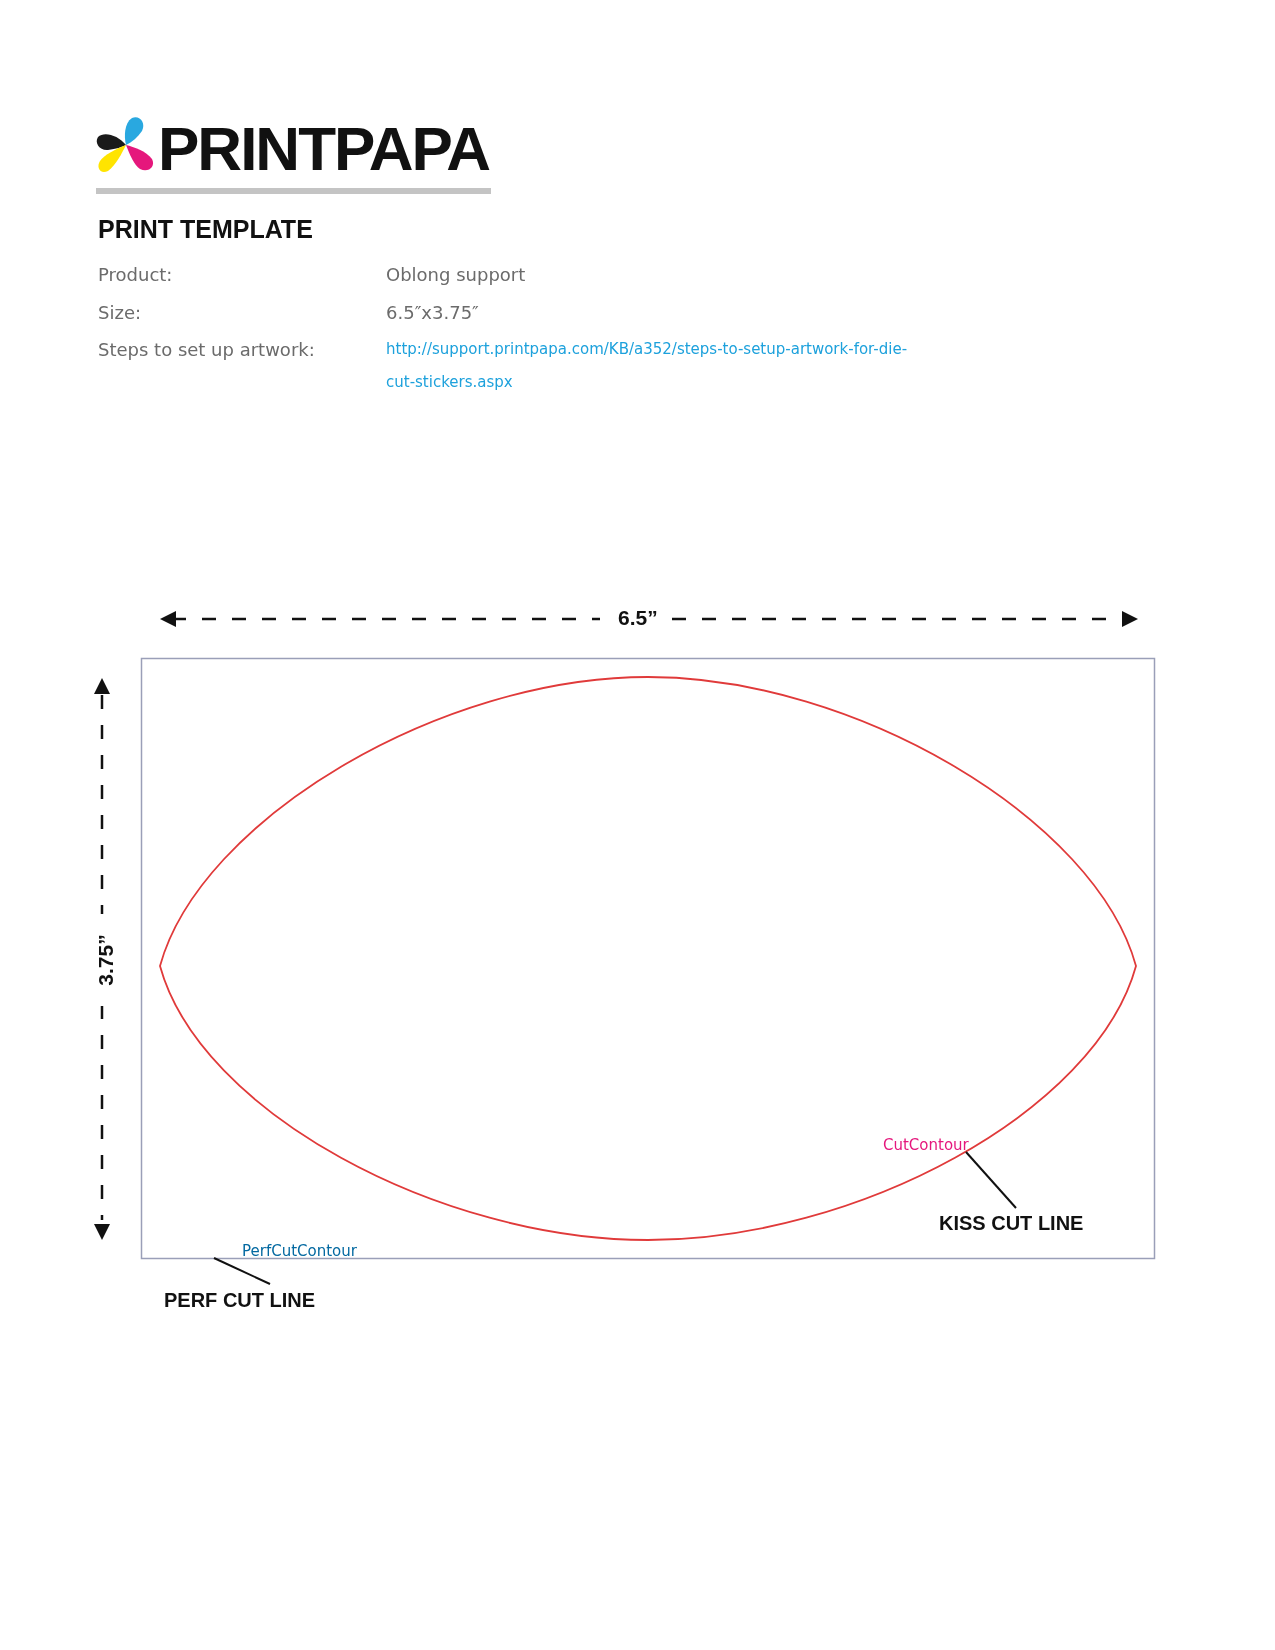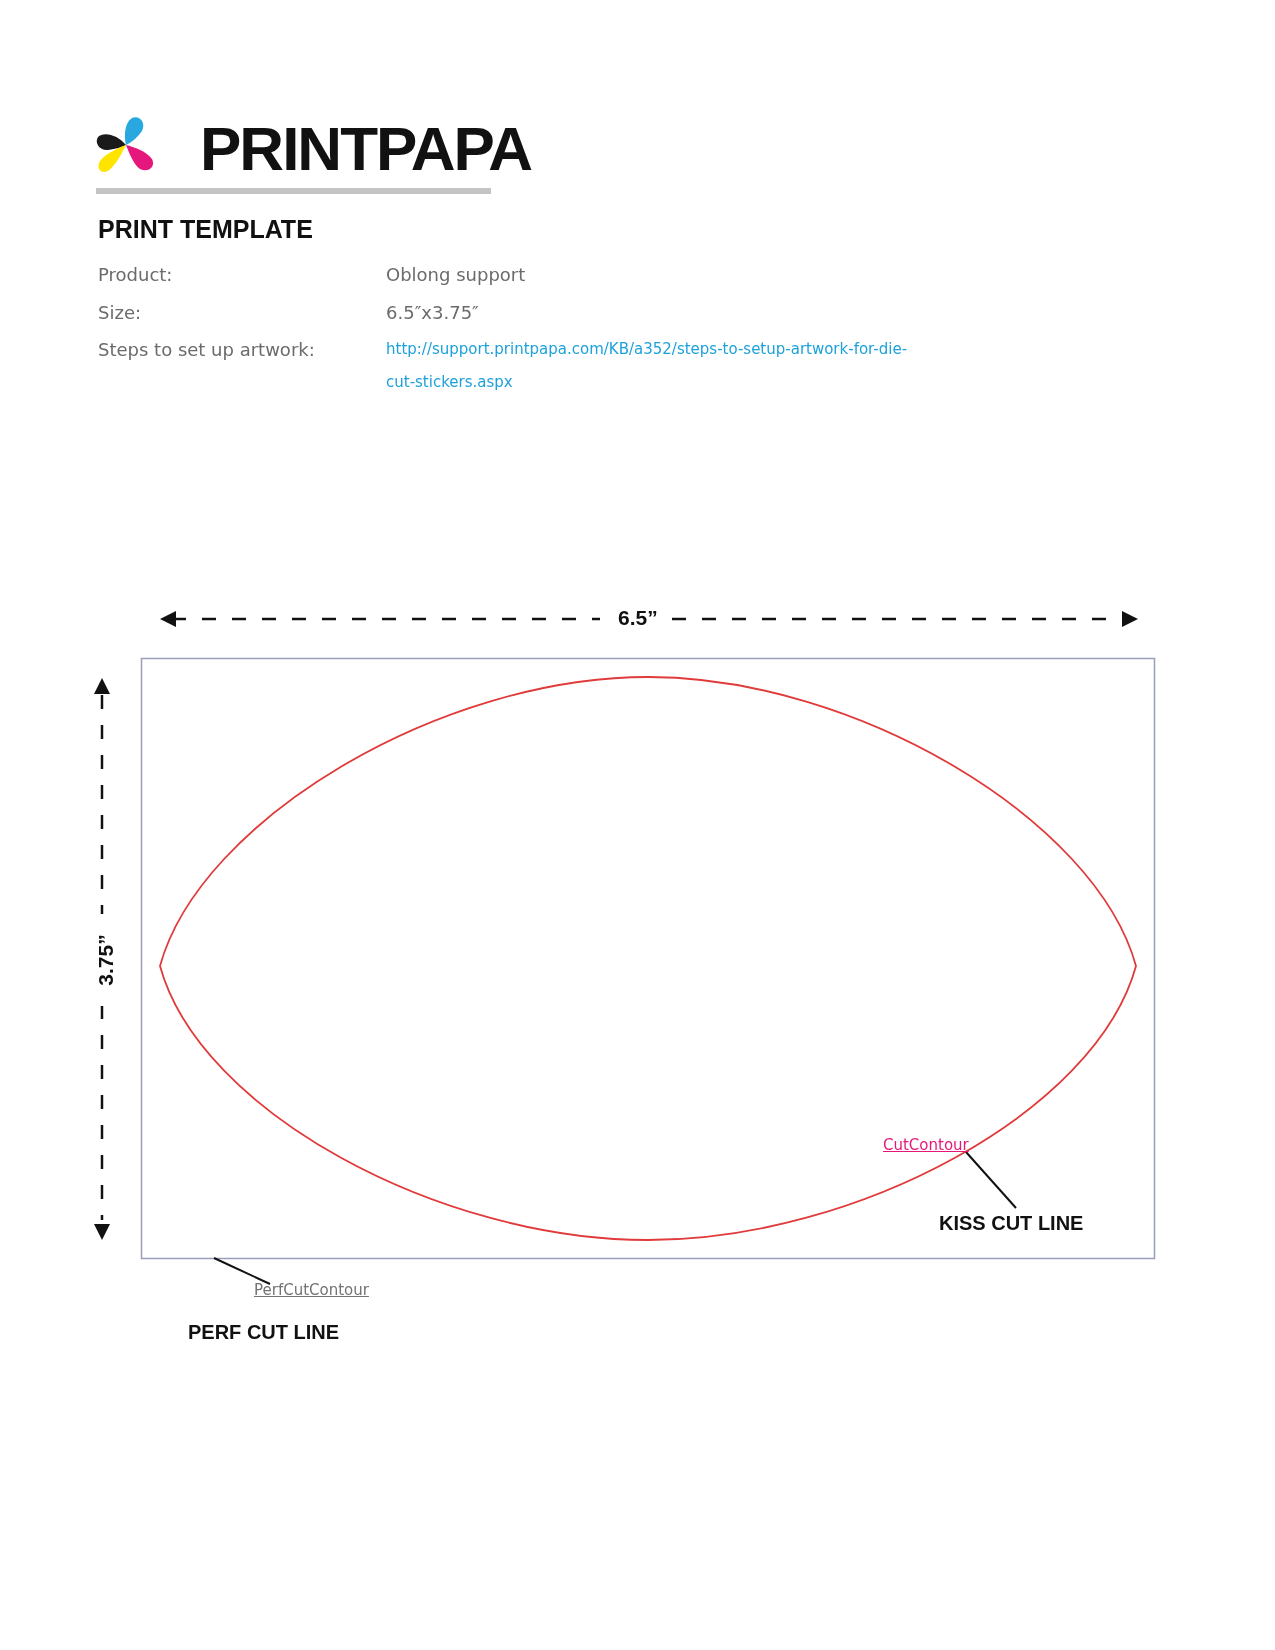--- a/index.html
+++ b/index.html
@@ -1,25 +1,25 @@
 <!DOCTYPE html>
 <html><head>
 <meta charset="utf-8">
 <style>
   html, body { margin: 0; padding: 0; background: #ffffff; }
   body { width: 1275px; height: 1650px; position: relative; overflow: hidden; font-family: "DejaVu Sans", sans-serif; }
   .abs { position: absolute; }
-  .logo-text { font-family: "Liberation Sans", sans-serif; font-weight: 700; font-size: 62px; letter-spacing: -2px; color: #111111; line-height: 1; margin-left: 42px; }
+  .logo-text { font-family: "Liberation Sans", sans-serif; font-weight: 700; font-size: 62px; letter-spacing: -2px; color: #111111; line-height: 1; }
   .logo-bar { background: #c4c4c4; }
   .title { font-family: "Liberation Sans", sans-serif; font-weight: 700; font-size: 25px; color: #111; }
   .label, .value { font-family: "DejaVu Sans", sans-serif; font-size: 18px; color: #6b6b6b; line-height: 33px; }
   .link { color: #1da1dc; font-family: "DejaVu Sans", sans-serif; font-size: 15px; line-height: 33px; text-decoration: none; }
   .dim-label { font-family: "Liberation Sans", sans-serif; font-weight: 700; font-size: 21px; color: #111; background: #fff; }
   .callout { font-family: "Liberation Sans", sans-serif; font-weight: 700; font-size: 20px; color: #111; }
-  .contour-label { font-family: "DejaVu Sans", sans-serif; font-size: 15px; text-decoration: underline; }
+  .contour-label { font-family: "DejaVu Sans", sans-serif; font-size: 15px; }
 </style>
 </head>
 <body>
 
 <svg class="abs" style="left:94px; top:115px;" width="64" height="60" viewBox="0 0 64 60">
 
   <path d="M32 30 C24 20, 10 16, 4 22 C0 28, 6 36, 14 35 C22 34, 28 32, 32 30 Z" fill="#1a1a1a"></path>
 
   <path d="M32 30 C30 22, 30 8, 38 3 C46 0, 52 8, 48 16 C44 22, 38 27, 32 30 Z" fill="#29a8e0"></path>
 
@@ -65,14 +65,14 @@
   <line x1="966" y1="1152" x2="1016" y2="1208" stroke="#111" stroke-width="2"></line>
   <line x1="214" y1="1258" x2="270" y2="1284" stroke="#111" stroke-width="2"></line>
 </svg>
 
 <div class="abs dim-label" style="left:614px; top:606px; padding:0 4px;">6.5”</div>
 <div class="abs dim-label" style="left:60px; top:948px; width:84px; text-align:center; transform:rotate(-90deg); padding:0 4px;">3.75”</div>
 
 <div class="abs contour-label" style="left:883px; top:1136px; color:#e5177c;">CutContour</div>
 <div class="abs callout" style="left:939px; top:1212px;">KISS CUT LINE</div>
 
-<div class="abs contour-label" style="left:254px; top:1242px; color:#737373;margin-top:39px;">PerfCutContour</div>
-<div class="abs callout" style="left:188px; top:1289px;margin-top:32px;">PERF CUT LINE</div>
+<div class="abs contour-label" style="left:242px; top:1242px; color:#0369a1;">PerfCutContour</div>
+<div class="abs callout" style="left:164px; top:1289px;">PERF CUT LINE</div>
 
 </body></html>

